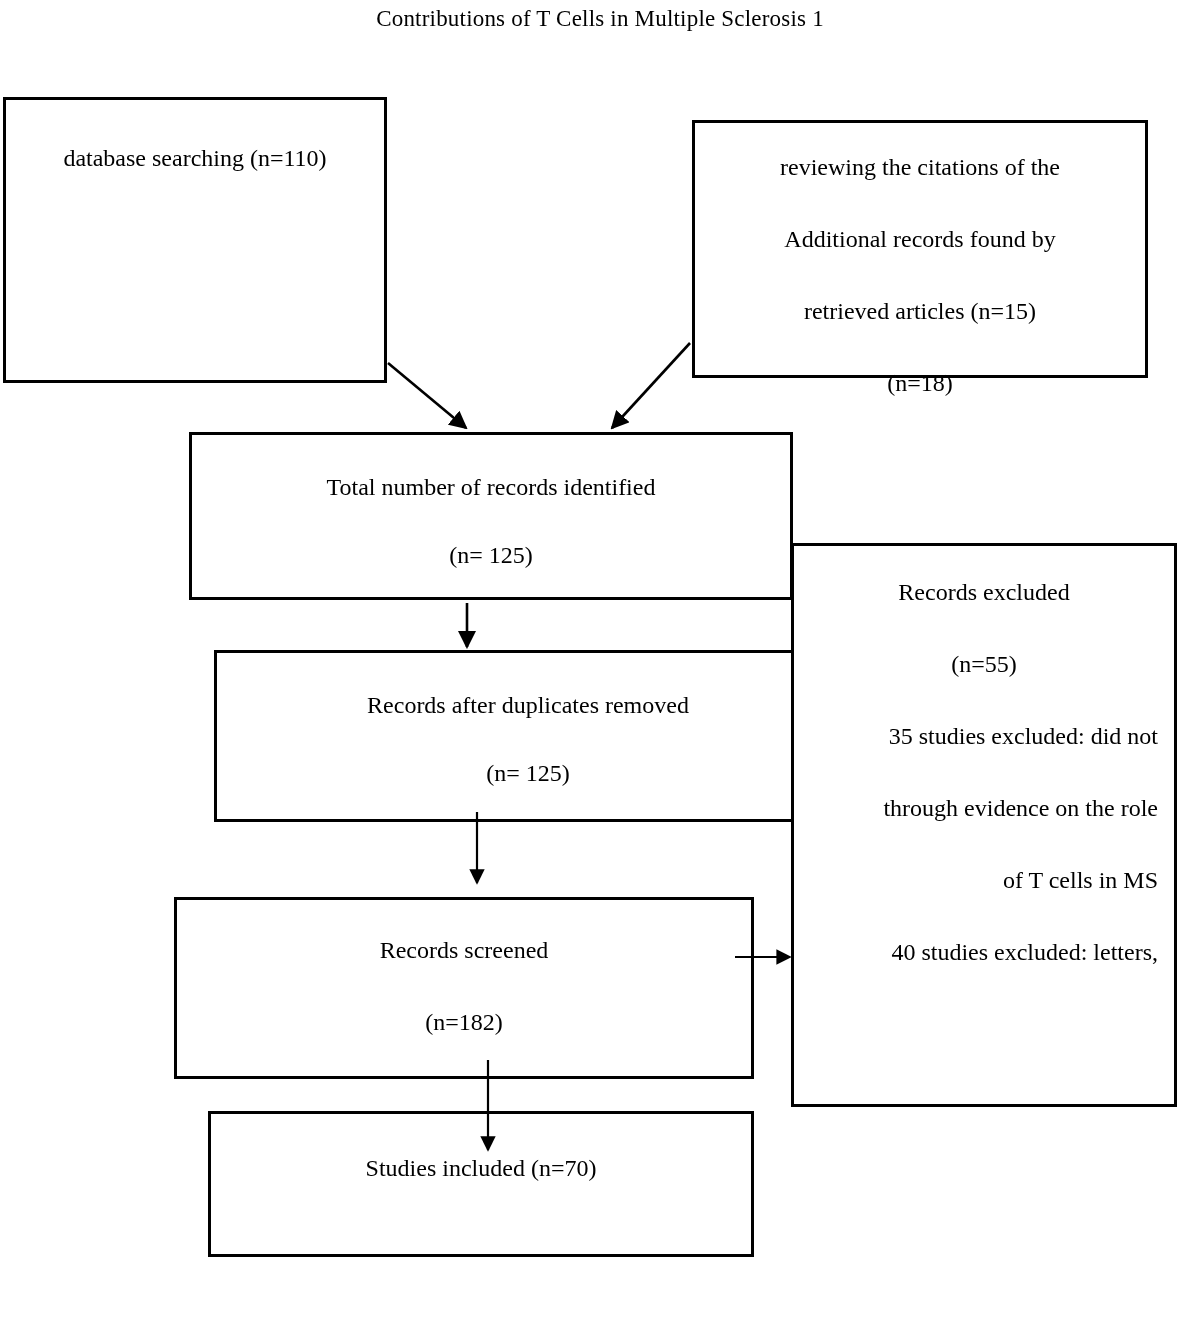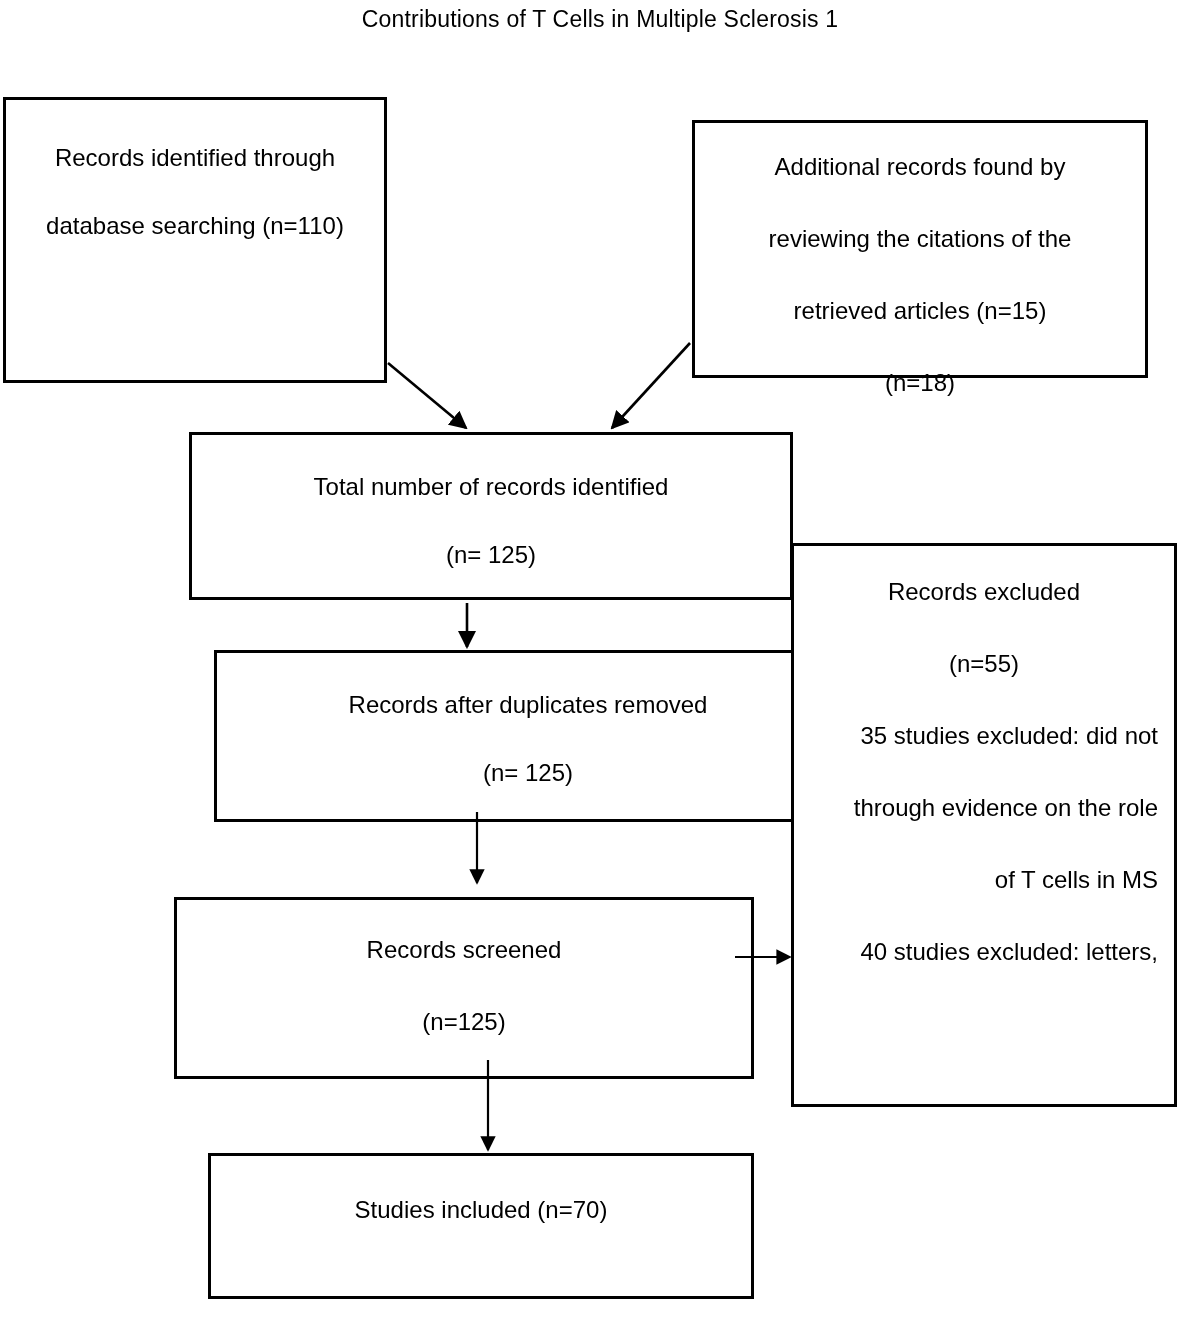--- a/index.html
+++ b/index.html
@@ -6,21 +6,21 @@
   html, body {
     margin: 0;
     padding: 0;
     background: #ffffff;
   }
   #page {
     position: relative;
     width: 1200px;
     height: 1328px;
     background: #ffffff;
-    font-family: Liberation Sans, sans-serif;
+    font-family: Liberation Serif, serif;
     color: #000000;
     overflow: hidden;
   }
 
   
   #running-head {
     position: absolute;
     top: 2px;
     left: 0;
     width: 1200px;
@@ -60,21 +60,21 @@
 
   #box-total           { left: 189px; top: 432px;  width: 604px;  height: 168px; }
   #box-total .box-text      { top: 18px; }
 
   #box-duplicates      { left: 214px; top: 650px;  width: 628px;  height: 172px; }
   #box-duplicates .box-text { top: 18px; }
 
   #box-screened        { left: 174px; top: 897px;  width: 580px;  height: 182px; }
   #box-screened .box-text   { top: 14px; }
 
-  #box-included        { left: 208px; top: 1153px; width: 546px;  height: 146px; }
+  #box-included        { left: 208px; top: 1111px; width: 546px;  height: 146px; }
   #box-included .box-text   { top: 20px; }
 
   #box-excluded        { left: 791px; top: 543px;  width: 386px;  height: 564px; }
   #box-excluded .box-text   { top: 10px; padding: 0 16px; }
 
   
   #connectors {
     position: absolute;
     left: 0;
     top: 0;
@@ -85,29 +85,28 @@
 </style>
 </head>
 <body>
 
 <div id="page">
 
   <div id="running-head">Contributions of T Cells in Multiple Sclerosis 1</div>
 
   <div class="box" id="box-database">
     <div class="box-text">
-      <span class="line">Records identified through</span>
       <span class="line">database searching (n=110)</span>
     </div>
   </div>
 
   <div class="box" id="box-additional">
     <div class="box-text looser">
+      <span class="line">reviewing the citations of the</span>
       <span class="line">Additional records found by</span>
-      <span class="line">reviewing the citations of the</span>
       <span class="line">retrieved articles (n=15)</span>
       <span class="line">(n=18)</span>
     </div>
   </div>
 
   <div class="box" id="box-total">
     <div class="box-text">
       <span class="line">Total number of records identified</span>
       <span class="line">(n= 125)</span>
     </div>
@@ -116,21 +115,21 @@
   <div class="box" id="box-duplicates">
     <div class="box-text">
       <span class="line">Records after duplicates removed</span>
       <span class="line">(n= 125)</span>
     </div>
   </div>
 
   <div class="box" id="box-screened">
     <div class="box-text looser">
       <span class="line">Records screened</span>
-      <span class="line">(n=125)</span>
+      <span class="line">(n=182)</span>
     </div>
   </div>
 
   <div class="box" id="box-included">
     <div class="box-text">
       <span class="line">Studies included (n=70)</span>
     </div>
   </div>
 
   <div class="box" id="box-excluded">

